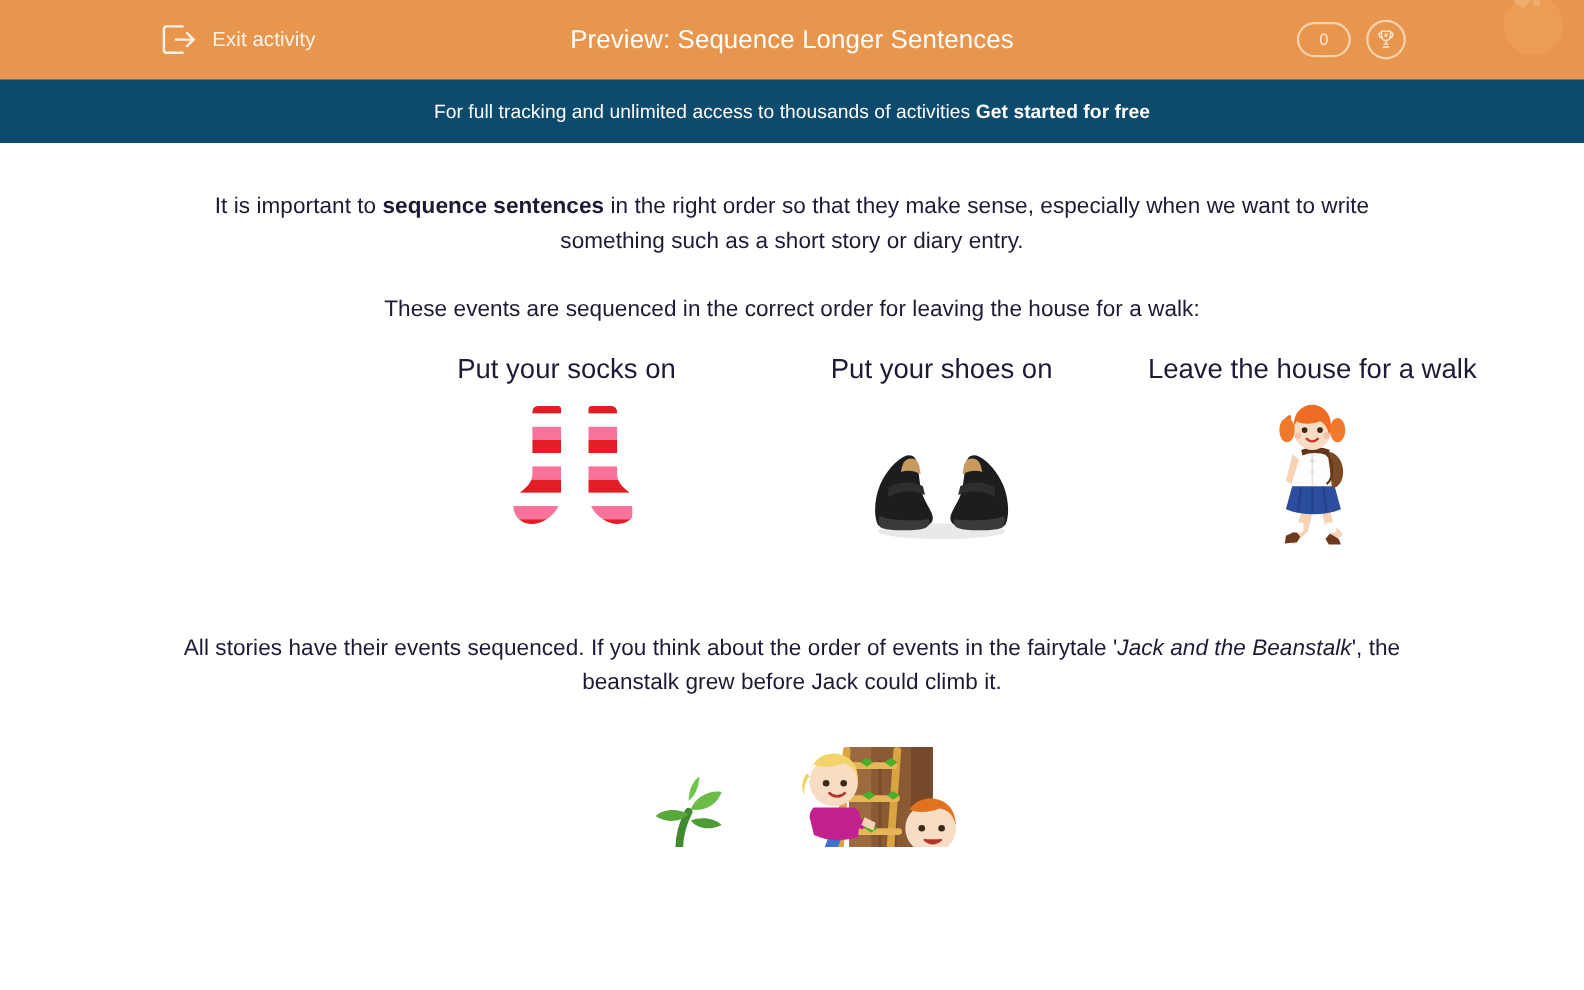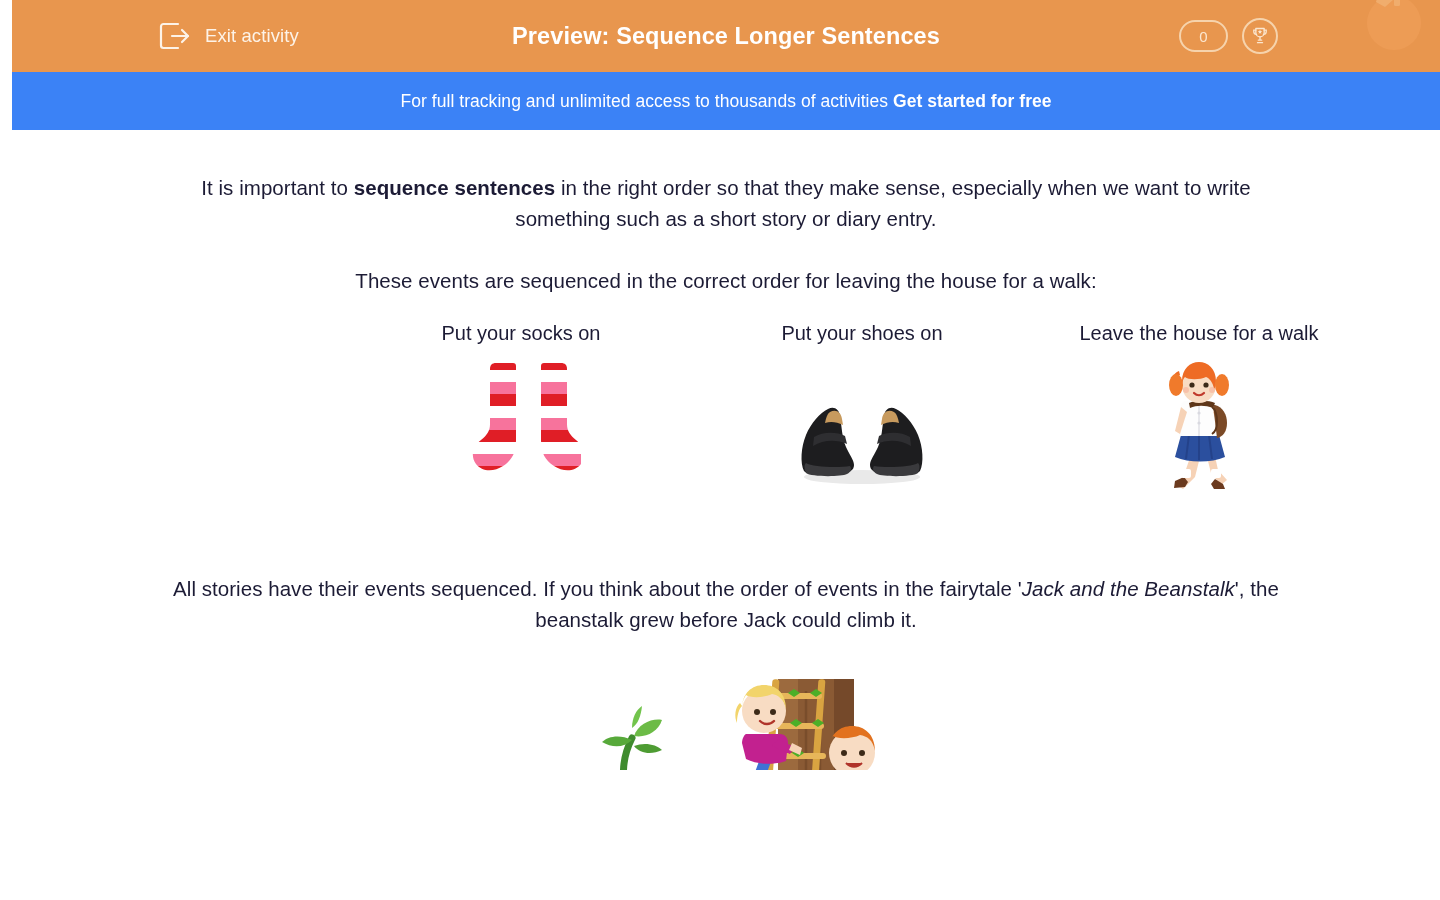--- a/index.html
+++ b/index.html
@@ -2,21 +2,21 @@
 <html><head>
 <meta charset="utf-8">
 <style>
   * { box-sizing: border-box; margin: 0; padding: 0; }
   html, body {
     width: 1440px; height: 900px;
     background: #ffffff;
     font-family: "Liberation Sans", sans-serif;
     overflow: hidden;
   }
-  .page { position: relative; width: 1440px; height: 770px; overflow: hidden; padding-left: 12px; }
+  .page { position: relative; width: 1440px; height: 770px; overflow: hidden; }
 
   
   .topbar {
     position: relative;
     height: 72px;
     background: #e8964e;
     display: flex;
     align-items: center;
     overflow: hidden;
   }
@@ -28,21 +28,21 @@
     color: #fdf3e8;
     cursor: pointer;
   }
   .exit-icon { width: 36px; height: 30px; display: block; }
   .exit-label { font-size: 18.5px; letter-spacing: .1px; color: #fdf3e8; }
 
   .topbar-title {
     position: absolute;
     left: 0; right: 0; top: 0; height: 72px;
     display: flex; align-items: center; justify-content: center;
-    font-size: 23.5px; font-weight: bold; color: #ffffff;
+    font-size: 23.5px; font-weight: normal; color: #ffffff;
     letter-spacing: .1px;
     pointer-events: none;
   }
 
   .topbar-right {
     position: absolute;
     right: 162px; top: 0; height: 72px;
     display: flex; align-items: center; gap: 14px;
   }
   .count-pill {
@@ -67,21 +67,21 @@
     position: absolute;
     right: 12px; top: -19px;
     width: 72px; height: 72px;
     opacity: .55;
   }
   .brand-orange svg { width: 72px; height: 72px; display: block; }
 
   
   .promo {
     height: 58px;
-    background: #3b82f6;
+    background: #0c4a6e;
     display: flex; align-items: center; justify-content: center;
     color: #ffffff;
     font-size: 17.5px;
     letter-spacing: .05px;
   }
   .promo b { font-weight: bold; }
   .promo-link { cursor: pointer; }
 
   
   .content {
@@ -105,21 +105,21 @@
 
   
   .seq-row {
     position: relative;
     width: 1140px;
     margin: 0 auto;
     height: 185px;
   }
   .seq-item { position: absolute; top: 0; text-align: center; }
   .seq-label {
-    font-size: 20px;
+    font-size: 25px;
     color: #1c1b35;
     white-space: nowrap;
     margin-bottom: 12px;
   }
   .seq-art { height: 140px; display: flex; align-items: flex-start; justify-content: center; }
 
   .item-socks  { left: 65px;  width: 600px; }
   .item-shoes  { left: 406px; width: 600px; }
   .item-walk   { left: 600px; width: 886px; }
 

